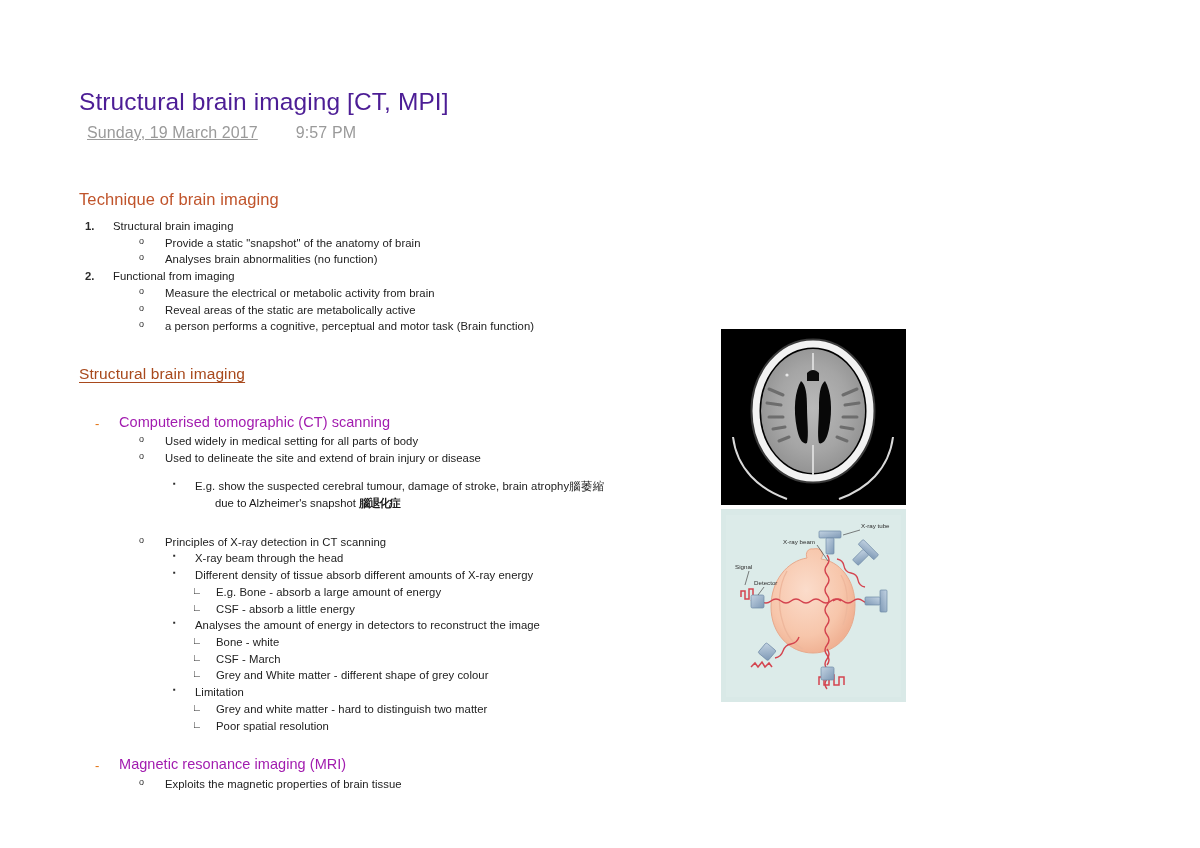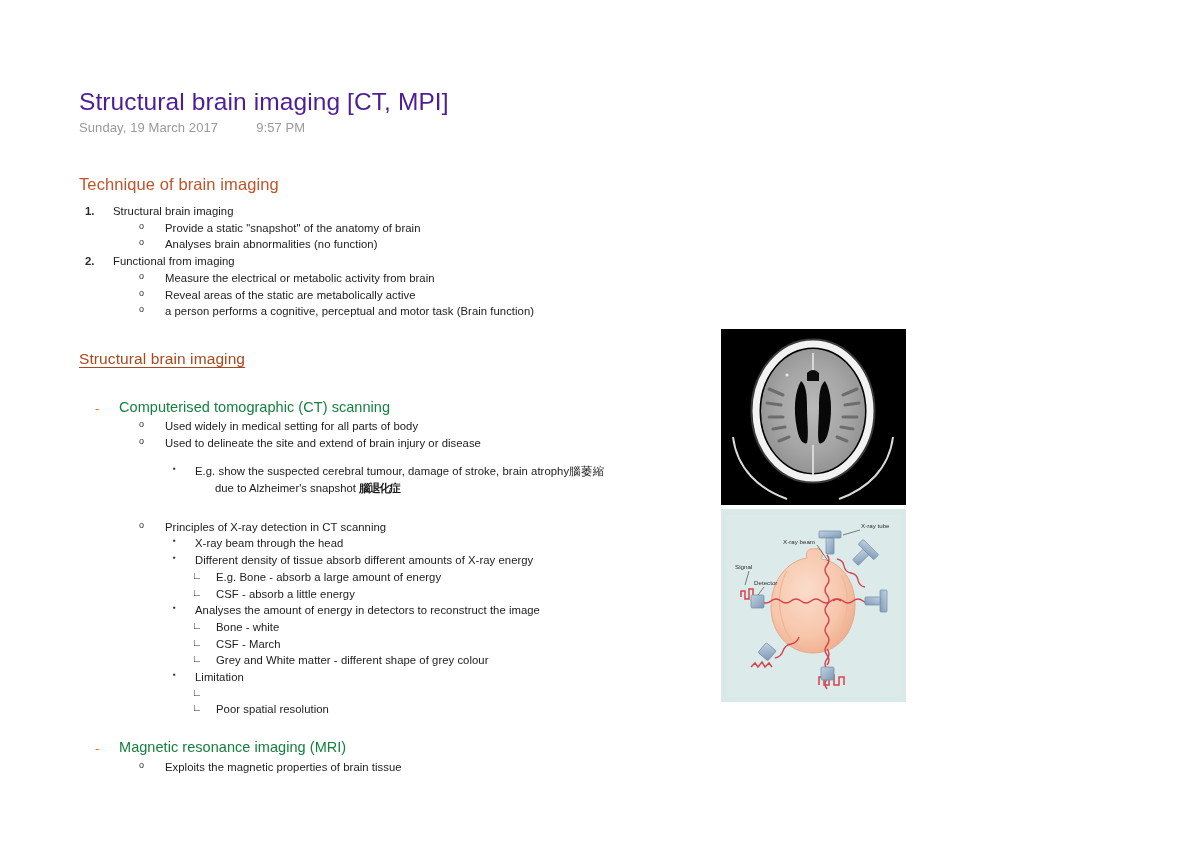--- a/index.html
+++ b/index.html
@@ -34,25 +34,26 @@
   .doc-title {
     font-size: 24.5px;
     font-weight: 400;
     letter-spacing: 0.1px;
     color: #4c1d95;
     line-height: 1.15;
     margin: 0 0 4px 0;
     white-space: nowrap;
   }
   .doc-meta {
-    font-size: 13px;
+    font-size: 16px;
     color: #9a9a9a;
     letter-spacing: 0.1px;
-    margin: 0;
+    margin: 8px;
     white-space: nowrap;
+    text-decoration: underline;
   }
   .doc-meta .meta-time {
     display: inline-block;
     margin-left: 38px;
   }
 
   
   .h-section {
     font-size: 16.5px;
     font-weight: 400;
@@ -68,21 +69,21 @@
     letter-spacing: 0.1px;
     margin: 0;
     line-height: 1.2;
     text-decoration: underline;
     text-underline-offset: 3px;
     display: inline-block;
   }
   .h-sub {
     font-size: 14.5px;
     font-weight: 400;
-    color: #15803d;
+    color: #a21caf;
     letter-spacing: 0.05px;
     line-height: 1.2;
   }
 
   
   .row {
     display: flex;
     align-items: flex-start;
     line-height: 1.48;
   }
@@ -270,20 +271,21 @@
       <span class="bullet">∟</span>
       <span class="txt">Grey and White matter - different shape of grey colour</span>
     </div>
 
     <div class="row lvl3">
       <span class="bullet">▪</span>
       <span class="txt">Limitation</span>
     </div>
     <div class="row lvl4">
       <span class="bullet">∟</span>
+      <span class="txt">Grey and white matter - hard to distinguish two matter</span>
     </div>
     <div class="row lvl4">
       <span class="bullet">∟</span>
       <span class="txt">Poor spatial resolution</span>
     </div>
 
     <div class="sp-22"></div>
 
     <div class="row dashrow">
       <span class="bullet">-</span>

